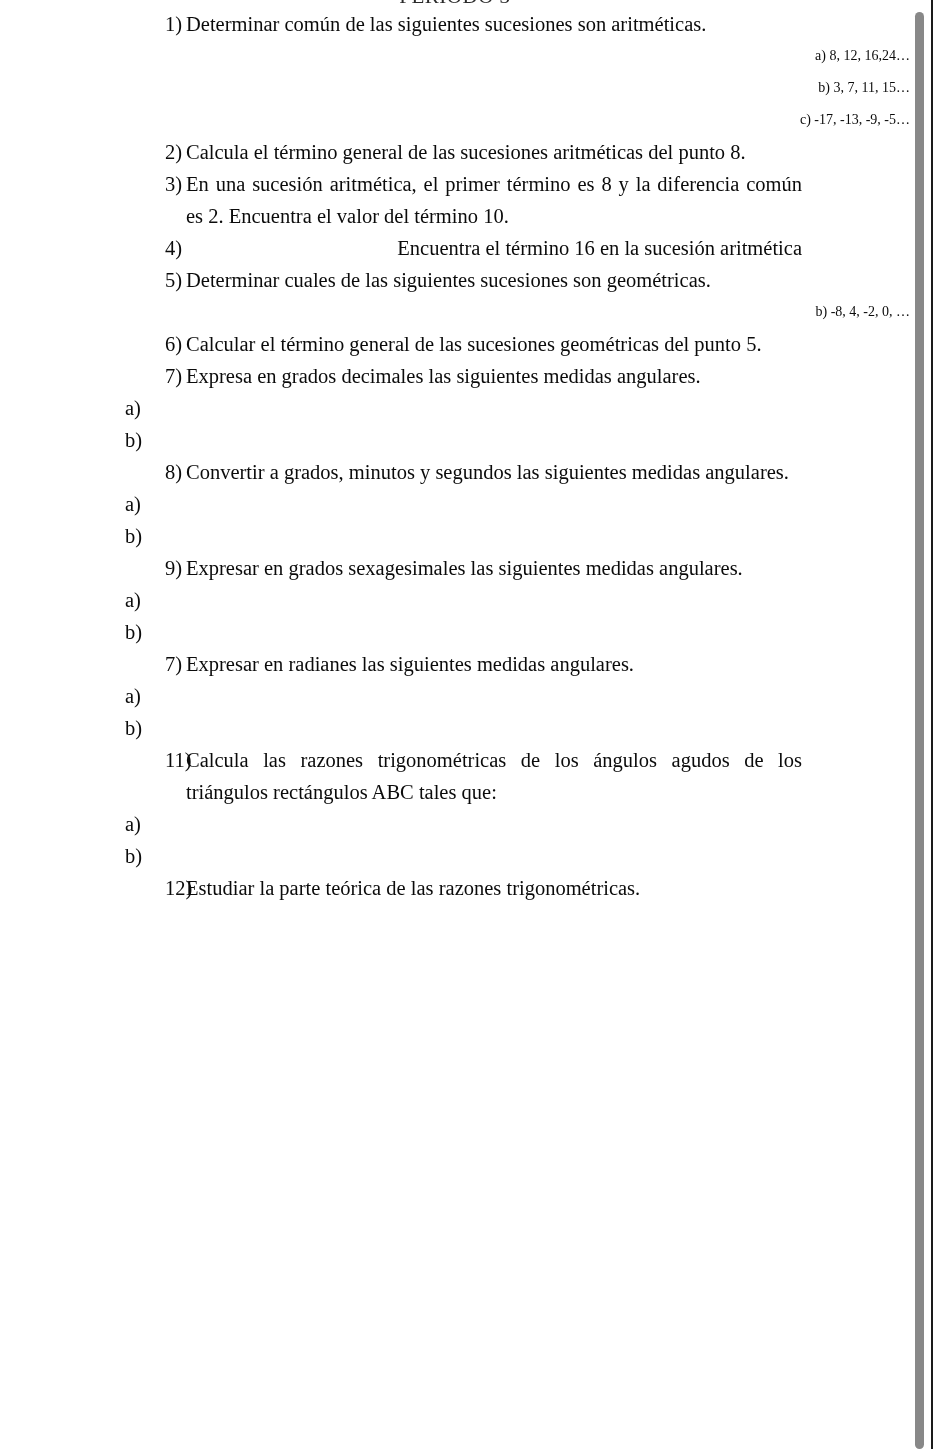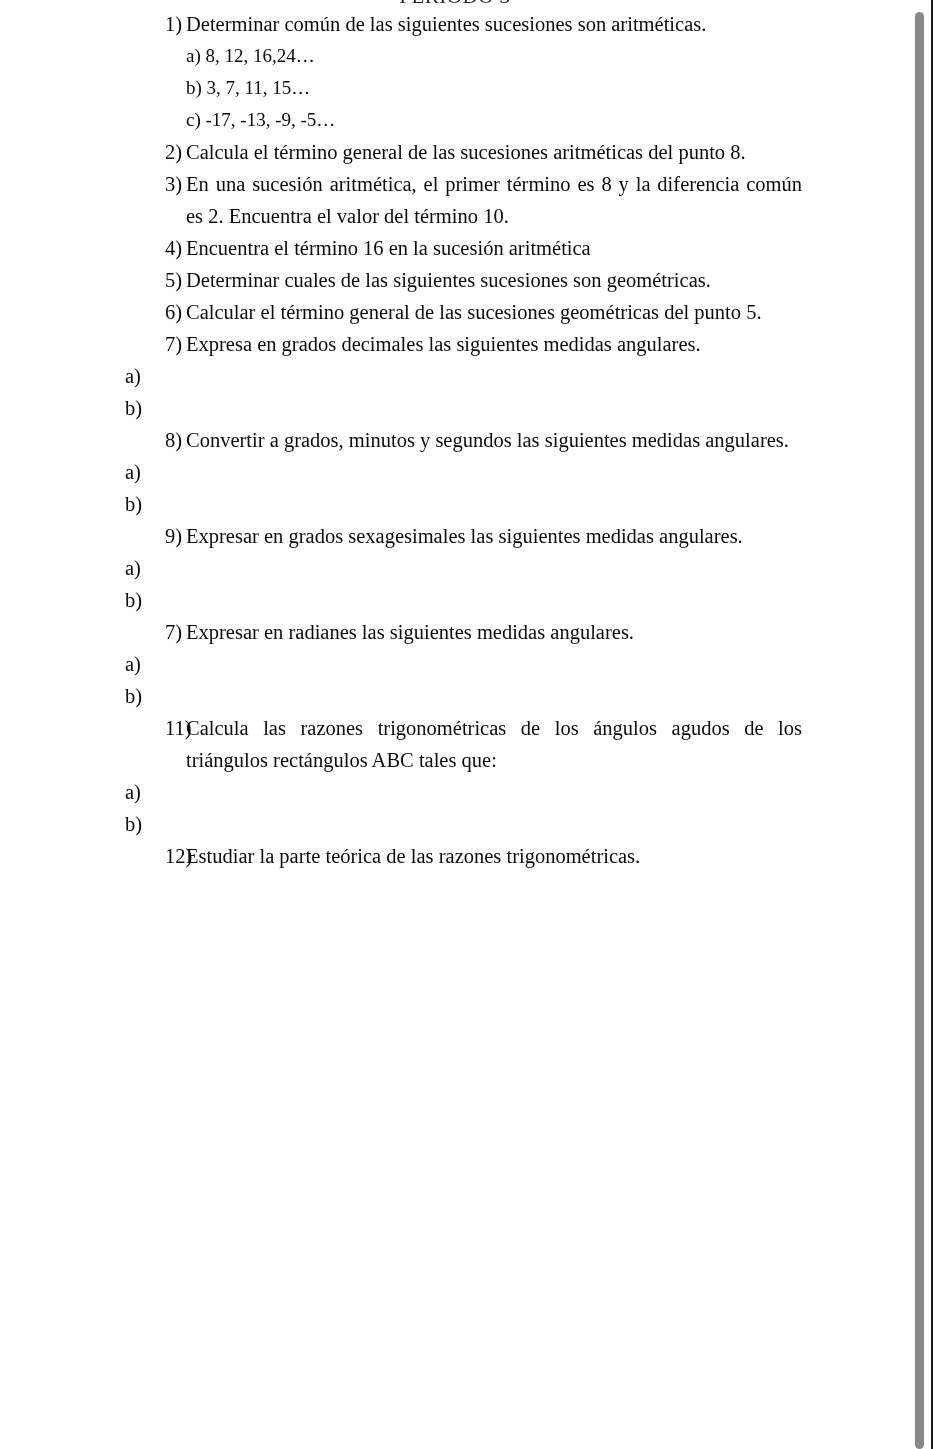--- a/index.html
+++ b/index.html
@@ -56,28 +56,28 @@
     line-height:32px;
   }
   .qmarker {
     position:absolute;
     left:165px;
     top:0;
     font-size:20.5px;
     line-height:32px;
     white-space:nowrap;
   }
-  .qbody.nojustify { text-align:left; }
+  .qbody.nojustify { text-align:right; }
 
   
   .subitem {
     padding-left:186px;
-    font-size:19px;
-    line-height:32px;
-    text-align:left;
+    font-size:14px;
+    line-height:32px;
+    text-align:right;
     white-space:nowrap;
   }
 
   
   .slot {
     padding-left:125px;
     font-size:20.5px;
     line-height:32px;
     text-align:left;
     min-height:32px;
@@ -143,20 +143,21 @@
         <div class="qbody">En una sucesión aritmética, el primer término es 8 y la diferencia común es 2. Encuentra el valor del término 10.</div>
       </div>
       <div class="qwrap">
         <div class="qmarker">4)</div>
         <div class="qbody nojustify">Encuentra el término 16 en la sucesión aritmética</div>
       </div>
       <div class="qwrap">
         <div class="qmarker">5)</div>
         <div class="qbody">Determinar cuales de las siguientes sucesiones son geométricas.</div>
       </div>
+      <div class="subitem">b) -8, 4, -2, 0, …</div>
       <div class="qwrap">
         <div class="qmarker">6)</div>
         <div class="qbody">Calcular el término general de las sucesiones geométricas del punto 5.</div>
       </div>
       <div class="qwrap">
         <div class="qmarker">7)</div>
         <div class="qbody">Expresa en grados decimales las siguientes medidas angulares.</div>
       </div>
       <div class="slot">a)</div>
       <div class="slot">b)</div>

